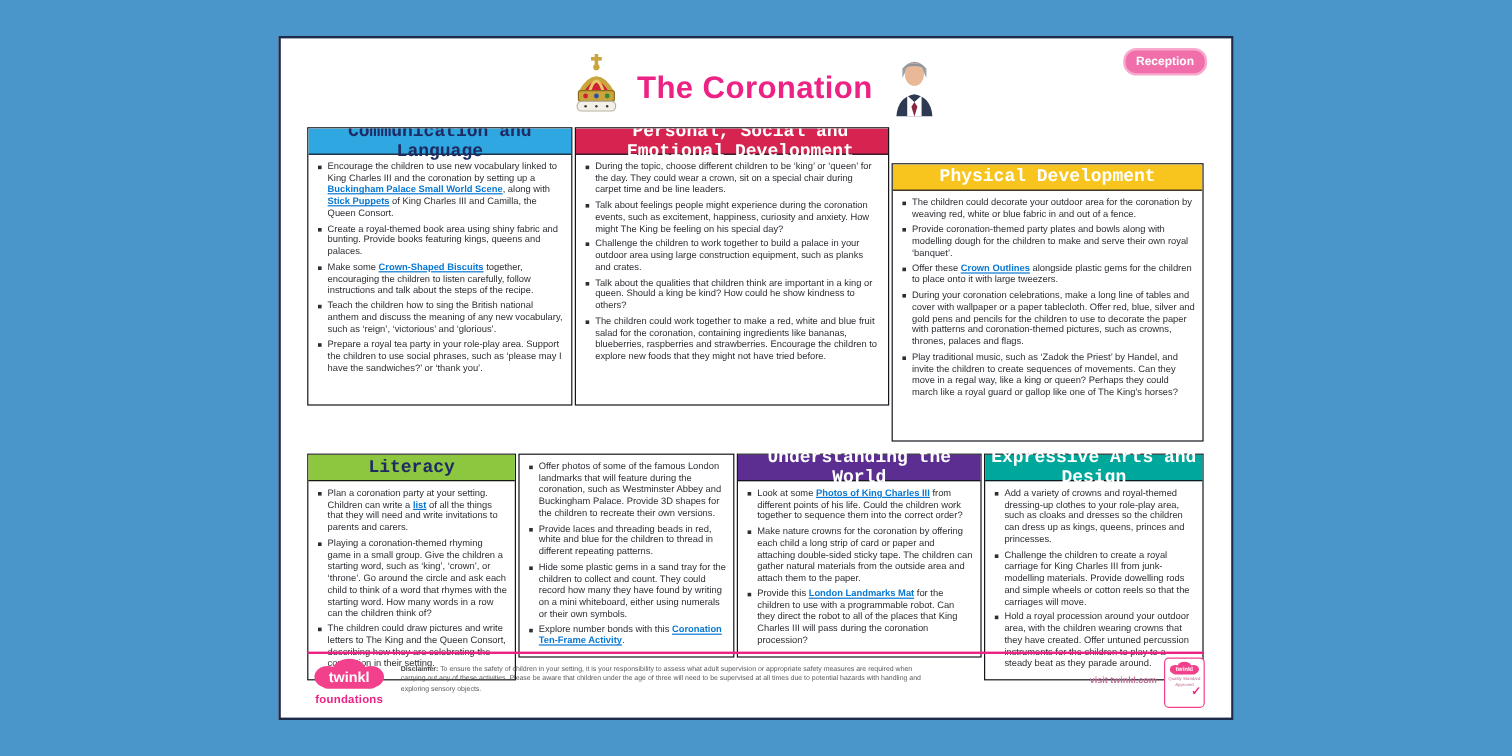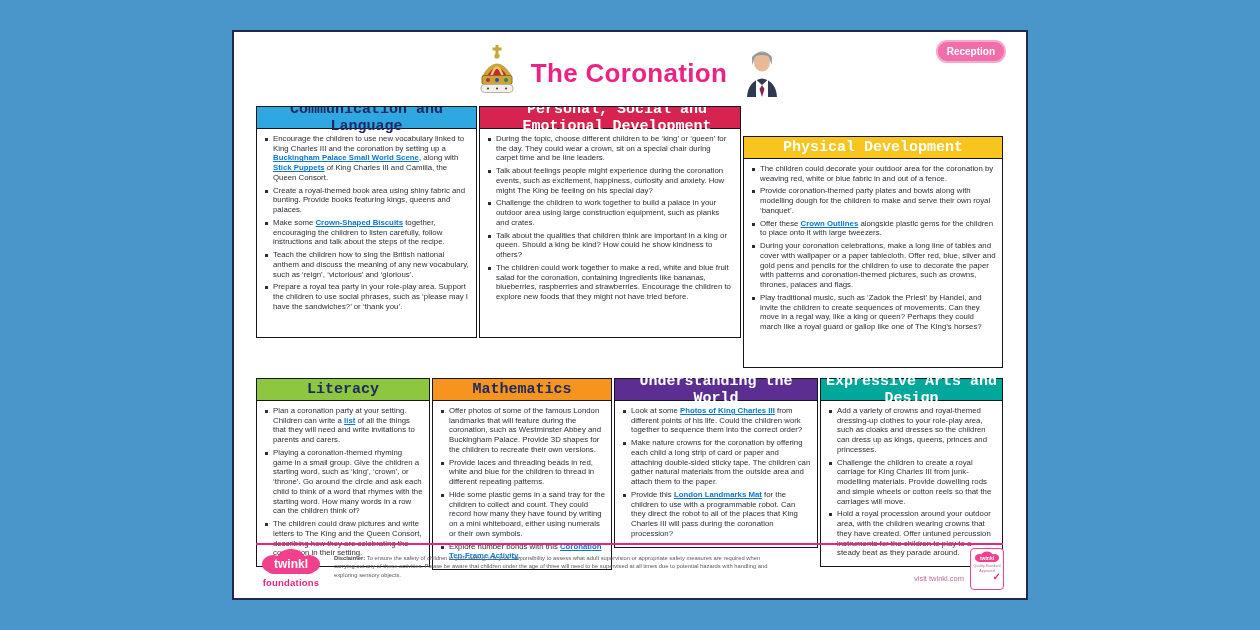--- a/index.html
+++ b/index.html
@@ -61,21 +61,21 @@
     position:absolute;left:22px;right:23px;top:511px;height:2px;background:#ec2284;
   }
   .footer-logo{position:absolute;left:22px;top:516px;width:70px;text-align:center;}
   .logo-sub{color:#ec2284;font-weight:bold;font-size:9.5px;margin-top:-3px;letter-spacing:0.2px;}
   .disclaimer{
     position:absolute;left:100px;top:522px;width:438px;
     font-size:5.8px;line-height:1.45;color:#5a5a5a;
   }
   .disclaimer b{color:#444;}
   .visit{
-    position:absolute;right:62px;top:542px;font-size:7.5px;font-weight:normal;color:#c06b94;
+    position:absolute;right:62px;top:530px;font-size:7.5px;font-weight:bold;color:#c06b94;
   }
   .q-badge{
     position:absolute;right:22px;top:516px;width:34px;height:42px;
     border:1px solid #f2408c;border-radius:4px;background:#fff;
     display:flex;flex-direction:column;align-items:center;padding-top:2px;box-sizing:border-box;
   }
   .q-text{font-size:3.6px;color:#c06b94;text-align:center;line-height:1.3;margin-top:1px;}
   .q-check{color:#ec2284;font-size:10px;font-weight:bold;line-height:8px;align-self:flex-end;margin-right:2px;}
 </style>
 </head>
@@ -153,21 +153,20 @@
     <div class="row row2" id="row2">
         <div class="box">
           <div class="box-header" style="background: rgb(141, 198, 63); color: rgb(30, 42, 99);">Literacy</div>
           <ul>
             <li><span>Plan a coronation party at your setting. Children can write a </span><span class="link">list</span><span> of all the things that they will need and write invitations to parents and carers.</span></li>
             <li><span>Playing a coronation-themed rhyming game in a small group. Give the children a starting word, such as ‘king’, ‘crown’, or ‘throne’. Go around the circle and ask each child to think of a word that rhymes with the starting word. How many words in a row can the children think of?</span></li>
             <li><span>The children could draw pictures and write letters to The King and the Queen Consort, describing how they are celebrating the coronation in their setting.</span></li>
           </ul>
         </div>
         <div class="box">
-          <div class="box-header" style="background: rgb(247, 148, 30); color: rgb(30, 42, 99);">Mathematics</div>
           <ul>
             <li><span>Offer photos of some of the famous London landmarks that will feature during the coronation, such as Westminster Abbey and Buckingham Palace. Provide 3D shapes for the children to recreate their own versions.</span></li>
             <li><span>Provide laces and threading beads in red, white and blue for the children to thread in different repeating patterns.</span></li>
             <li><span>Hide some plastic gems in a sand tray for the children to collect and count. They could record how many they have found by writing on a mini whiteboard, either using numerals or their own symbols.</span></li>
             <li><span>Explore number bonds with this </span><span class="link">Coronation Ten-Frame Activity</span><span>.</span></li>
           </ul>
         </div>
         <div class="box">
           <div class="box-header" style="background: rgb(92, 46, 145); color: rgb(255, 255, 255);">Understanding the World</div>
           <ul>

